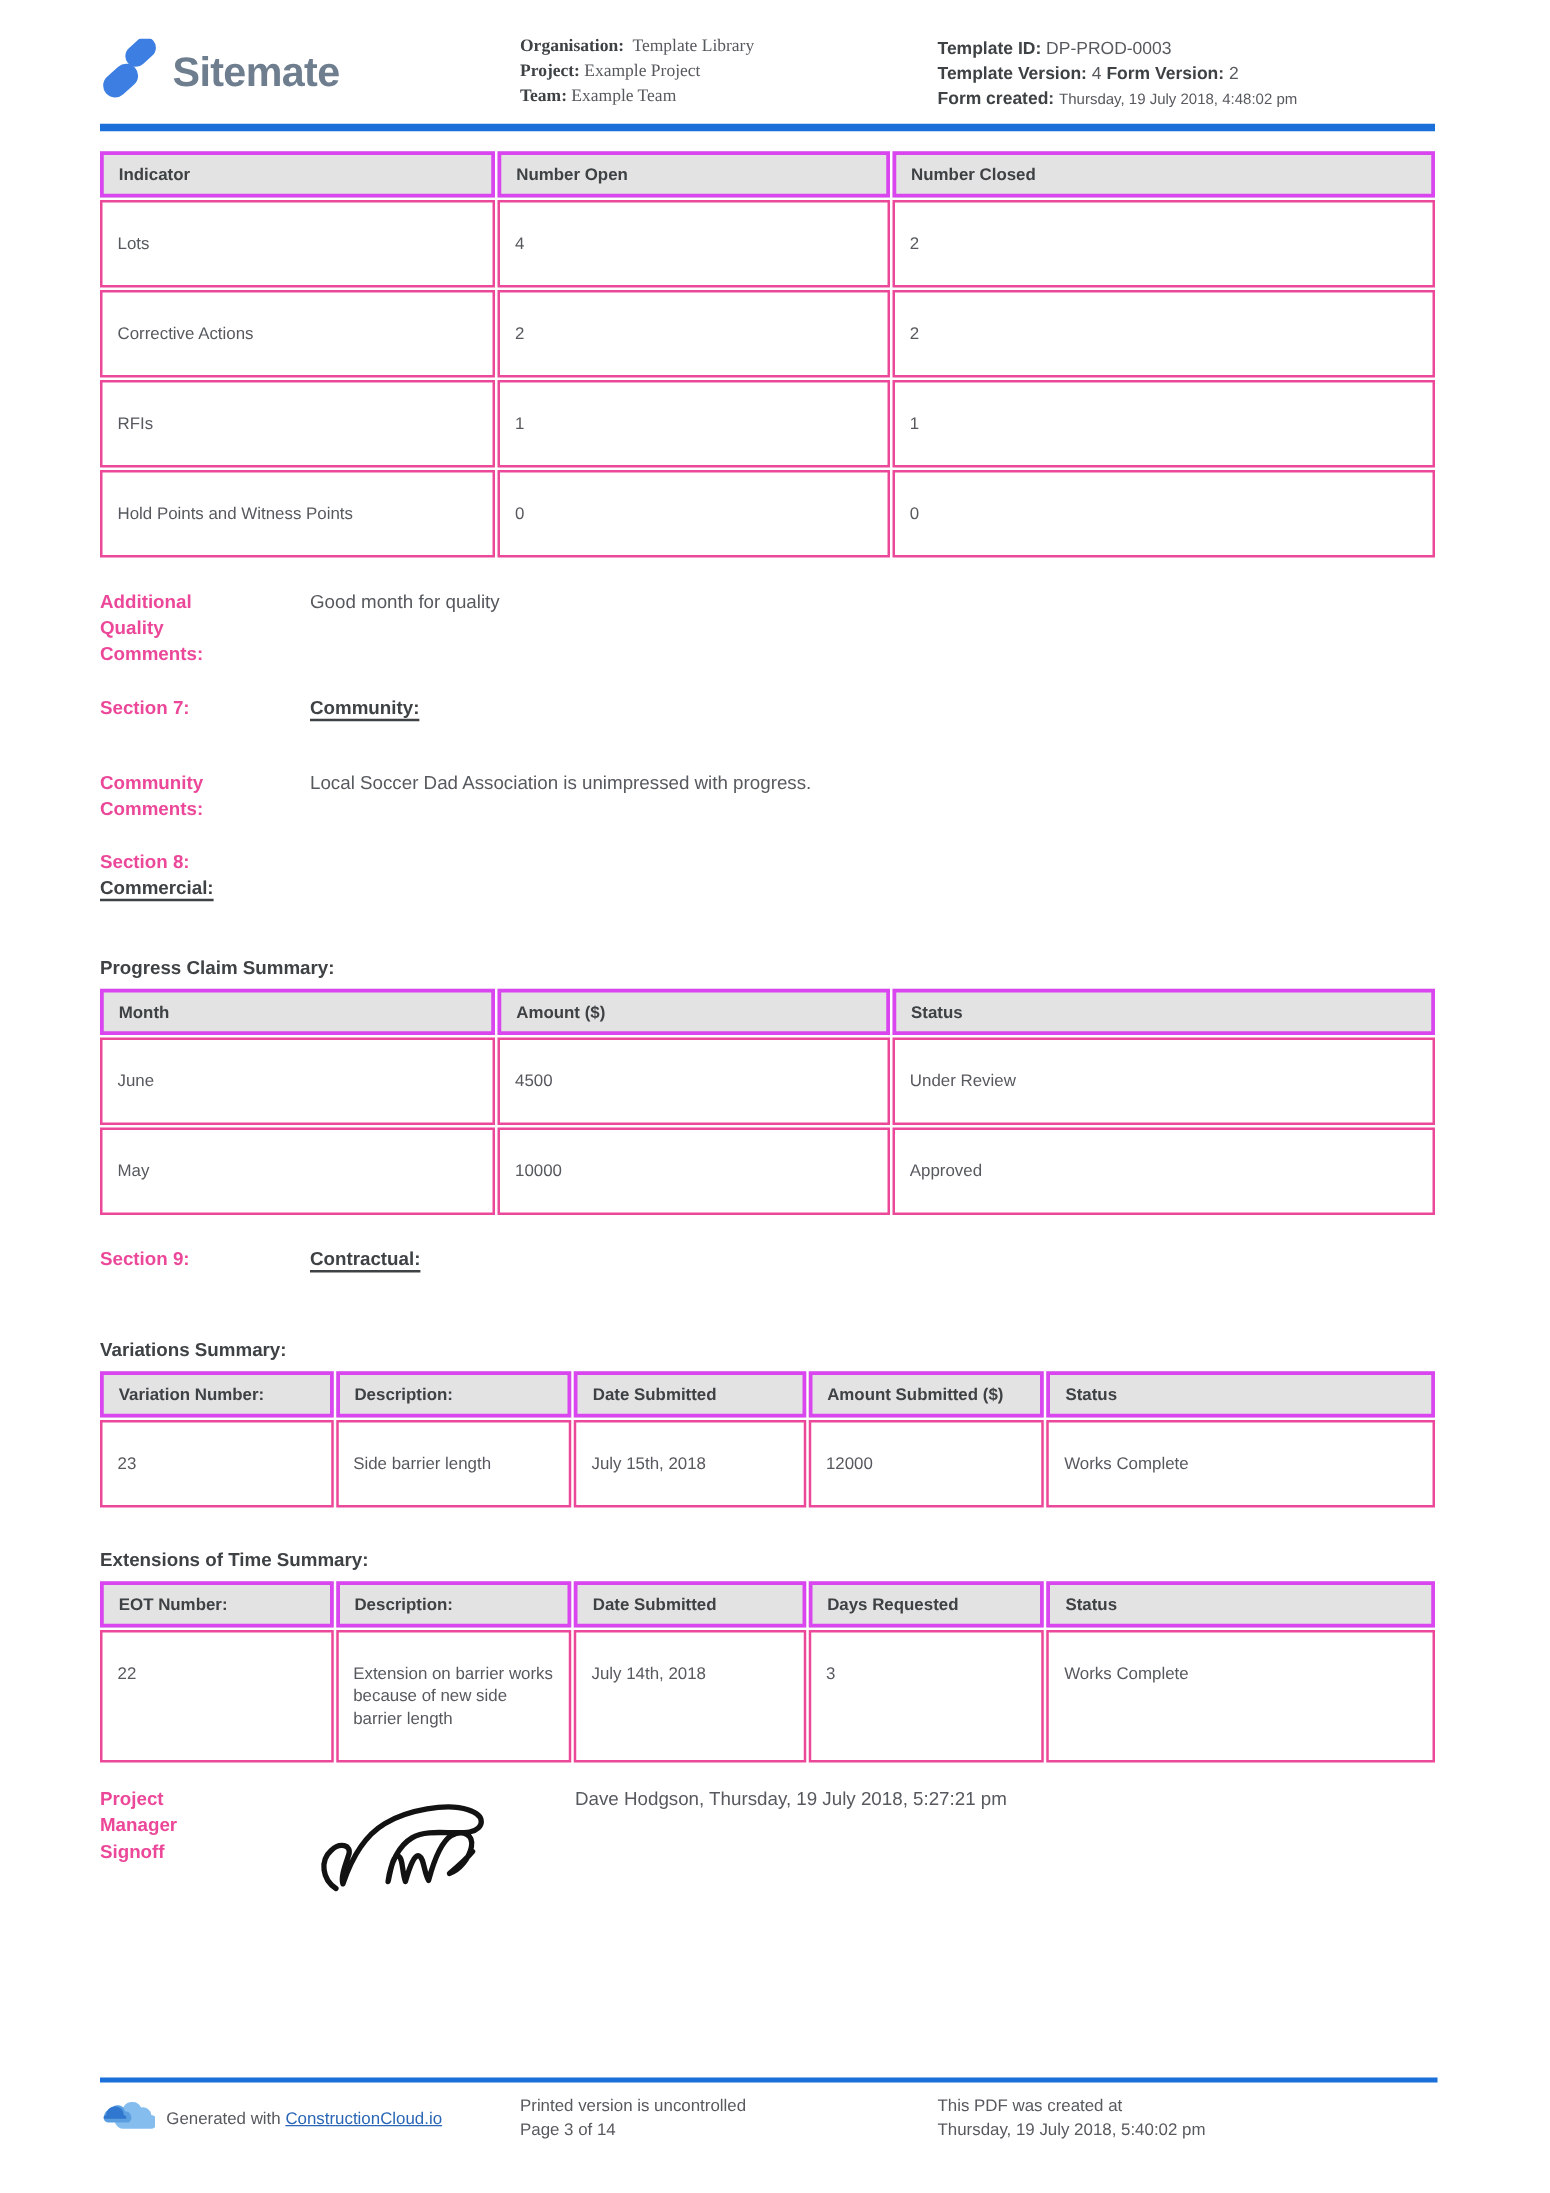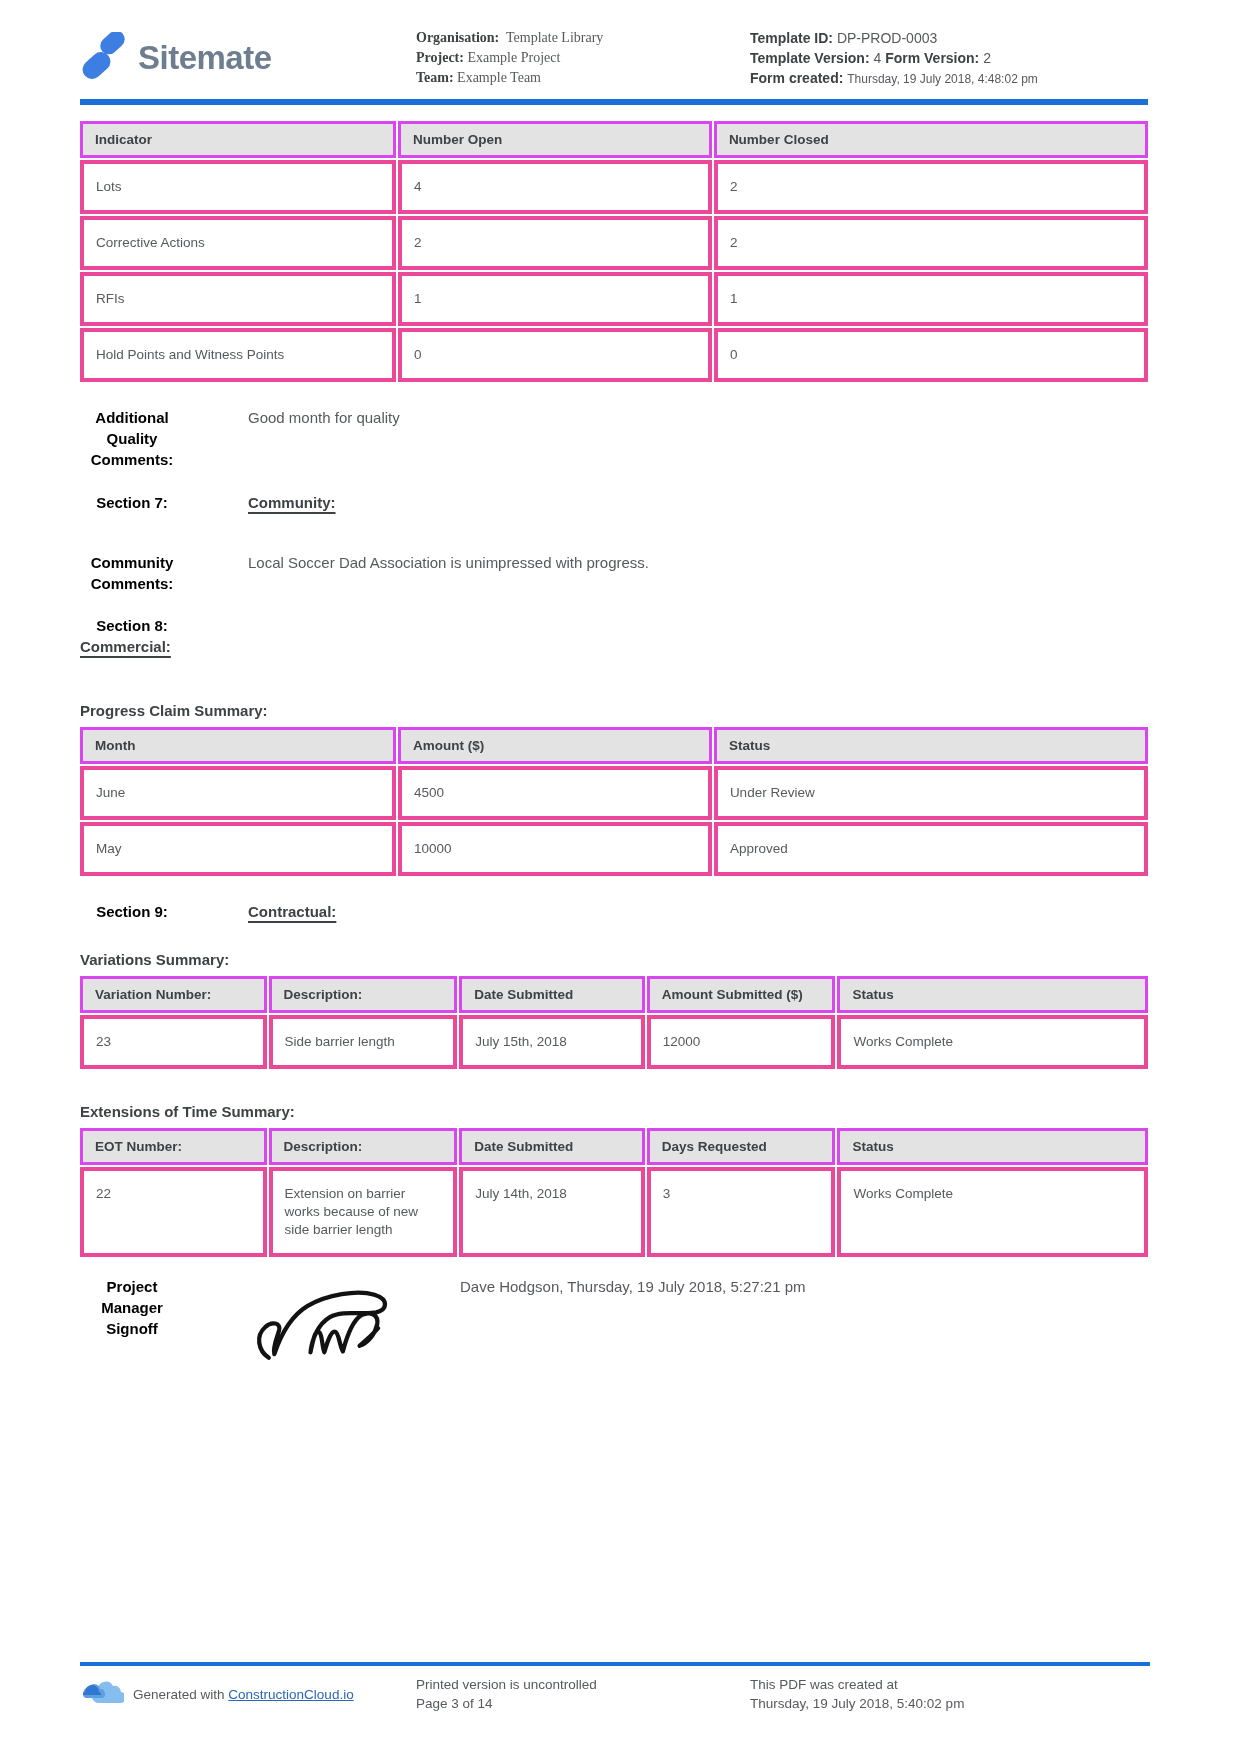--- a/index.html
+++ b/index.html
@@ -17,45 +17,45 @@
   .hline b { color:#3e4245; }
   .hline .small { font-size:12px; }
 
   .bar { height:6px; background:#1b6fd8; margin-top:10px; }
 
   
   .tbl-wrap { overflow:visible; }
   table { width:calc(100% + 4px); margin:0 -2px; border-collapse:separate; border-spacing:2px; table-layout:fixed; }
   th { background:#e3e3e3; border:3px solid #d946ef; font-size:13.5px; font-weight:bold;
        color:#3e4245; text-align:left; padding:8px 12px; }
-  td { background:#fff; border:4px solid #ec4899; font-size:13.5px; color:#56595e;
-       padding:14px 12px; line-height:18px; vertical-align:top; }
+  td { background:#fff; border:2px solid #ec4899; font-size:13.5px; color:#56595e;
+       padding:24px 12px; line-height:18px; vertical-align:top; }
   .cols3 th:nth-child(1){width:29.7%} .cols3 th:nth-child(2){width:29.5%} .cols3 th:nth-child(3){width:40.8%}
   .cols5 th:nth-child(1){width:17.6%} .cols5 th:nth-child(2){width:17.8%}
   .cols5 th:nth-child(3){width:17.5%} .cols5 th:nth-child(4){width:17.8%} .cols5 th:nth-child(5){width:29.3%}
 
   .t-indicators { margin-top:14px; }
   .t-pcs, .t-vs, .t-eot { margin-top:4px; }
 
   
   .field { display:flex; }
-  .field-label { width:168px; flex:none; font-weight:bold; font-size:15px; line-height:21px; color:#000000;text-align:center; }
+  .field-label { width:168px; flex:none; font-weight:bold; font-size:15px; line-height:21px; color:#ec4899; }
   .field-label span { display:block; max-width:104px; }
   .field-value { font-size:15px; line-height:21px; color:#56595e; }
   .section-value { font-weight:bold; color:#3e4245; text-decoration:underline;
                    text-underline-offset:4px; text-decoration-thickness:1.5px; }
   .heading { font-size:15px; font-weight:bold; line-height:21px; color:#3e4245; }
 
   .m-aqc { margin-top:23px; }
   .m-s7  { margin-top:22px; }
   .m-cc  { margin-top:39px; }
   .m-s8  { margin-top:21px;flex-direction:column; }
   .m-hpcs{ margin-top:43px; }
   .m-s9  { margin-top:23px; }
-  .m-hvs { margin-top:27px; }
+  .m-hvs { margin-top:52px; }
   .m-heot{ margin-top:30px; }
   .m-sign{ margin-top:17px; }
 
   .sig-box { width:212px; flex:none; padding-left:2px; margin-top:4px; }
 
   
   .footer { position:absolute; left:80px; right:90px; top:1662px; }
   .footer-bar { height:4px; background:#1b6fd8; }
   .footer-cols { display:flex; margin-top:9px; }
   .fcol-left { width:336px; display:flex; align-items:center; gap:9px; }

